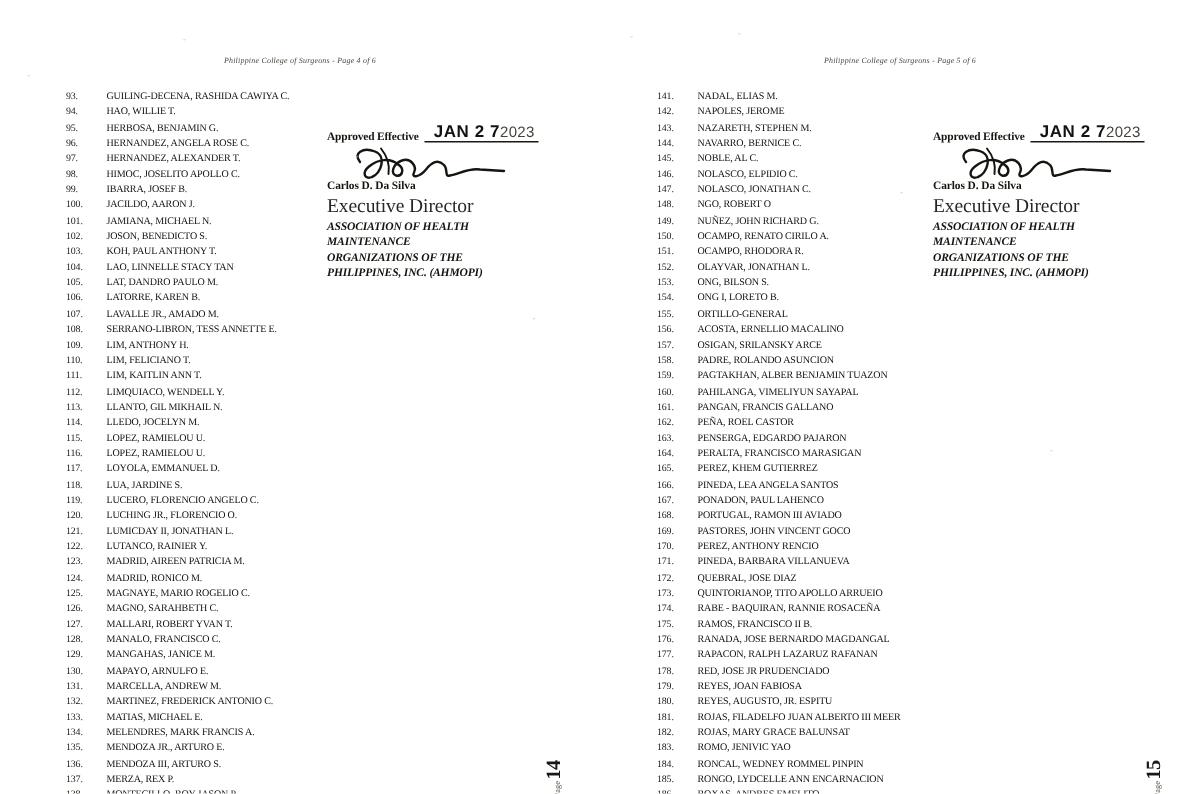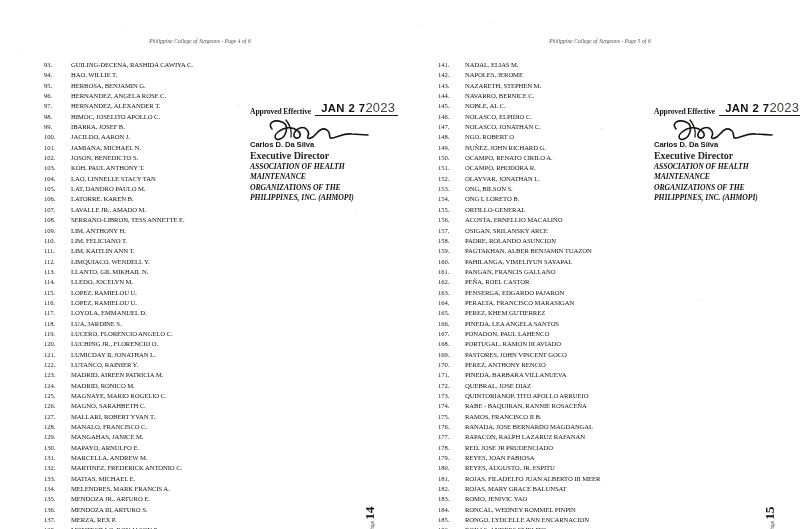--- a/index.html
+++ b/index.html
@@ -74,24 +74,23 @@
   .name-text {
     font-size: 6.7px;
     font-family: "Liberation Serif", serif;
     color: #141210;
     letter-spacing: -0.1px;
   }
 
   
   .stamp {
     position: absolute;
-    top: 100px;
+    top: 82px;
     left: 218px;
     width: 178px;
-    margin-left: 32px;
   }
   .page-right .stamp { left: 222px; }
 
   .stamp-line {
     display: flex;
     align-items: flex-end;
     gap: 4px;
     white-space: nowrap;
   }
   .stamp-approved {
@@ -111,48 +110,47 @@
   }
   .stamp-date-main {
     font-family: "Liberation Sans", sans-serif;
     font-weight: bold;
     font-size: 11.3px;
     letter-spacing: 0.4px;
     color: #131210;
   }
   .stamp-date-year {
     font-family: "Liberation Sans", sans-serif;
-    font-size: 13px;
+    font-size: 10px;
     letter-spacing: 0.2px;
     color: #45413a;
   }
 
   .signature {
     position: relative;
     height: 26px;
     margin-top: 1px;
     margin-left: 14px;
   }
   .signature svg { display: block; }
 
   .sig-name {
-    font-family: Liberation Sans, sans-serif;
+    font-family: Liberation Serif, serif;
     font-weight: bold;
     font-size: 7.6px;
     color: #16140f;
     letter-spacing: -0.05px;
     margin-top: -3px;
   }
   .sig-title {
     font-family: "Liberation Serif", serif;
-    font-size: 10px;
+    font-size: 13px;
     color: #2a2723;
     letter-spacing: -0.05px;
     margin-top: 0.5px;
-    font-weight: bold;
   }
   .org-line {
     font-family: "Liberation Serif", serif;
     font-weight: bold;
     font-size: 7.7px;
     color: #16140f;
     letter-spacing: -0.1px;
     line-height: 10.4px;
     white-space: nowrap;
   }

